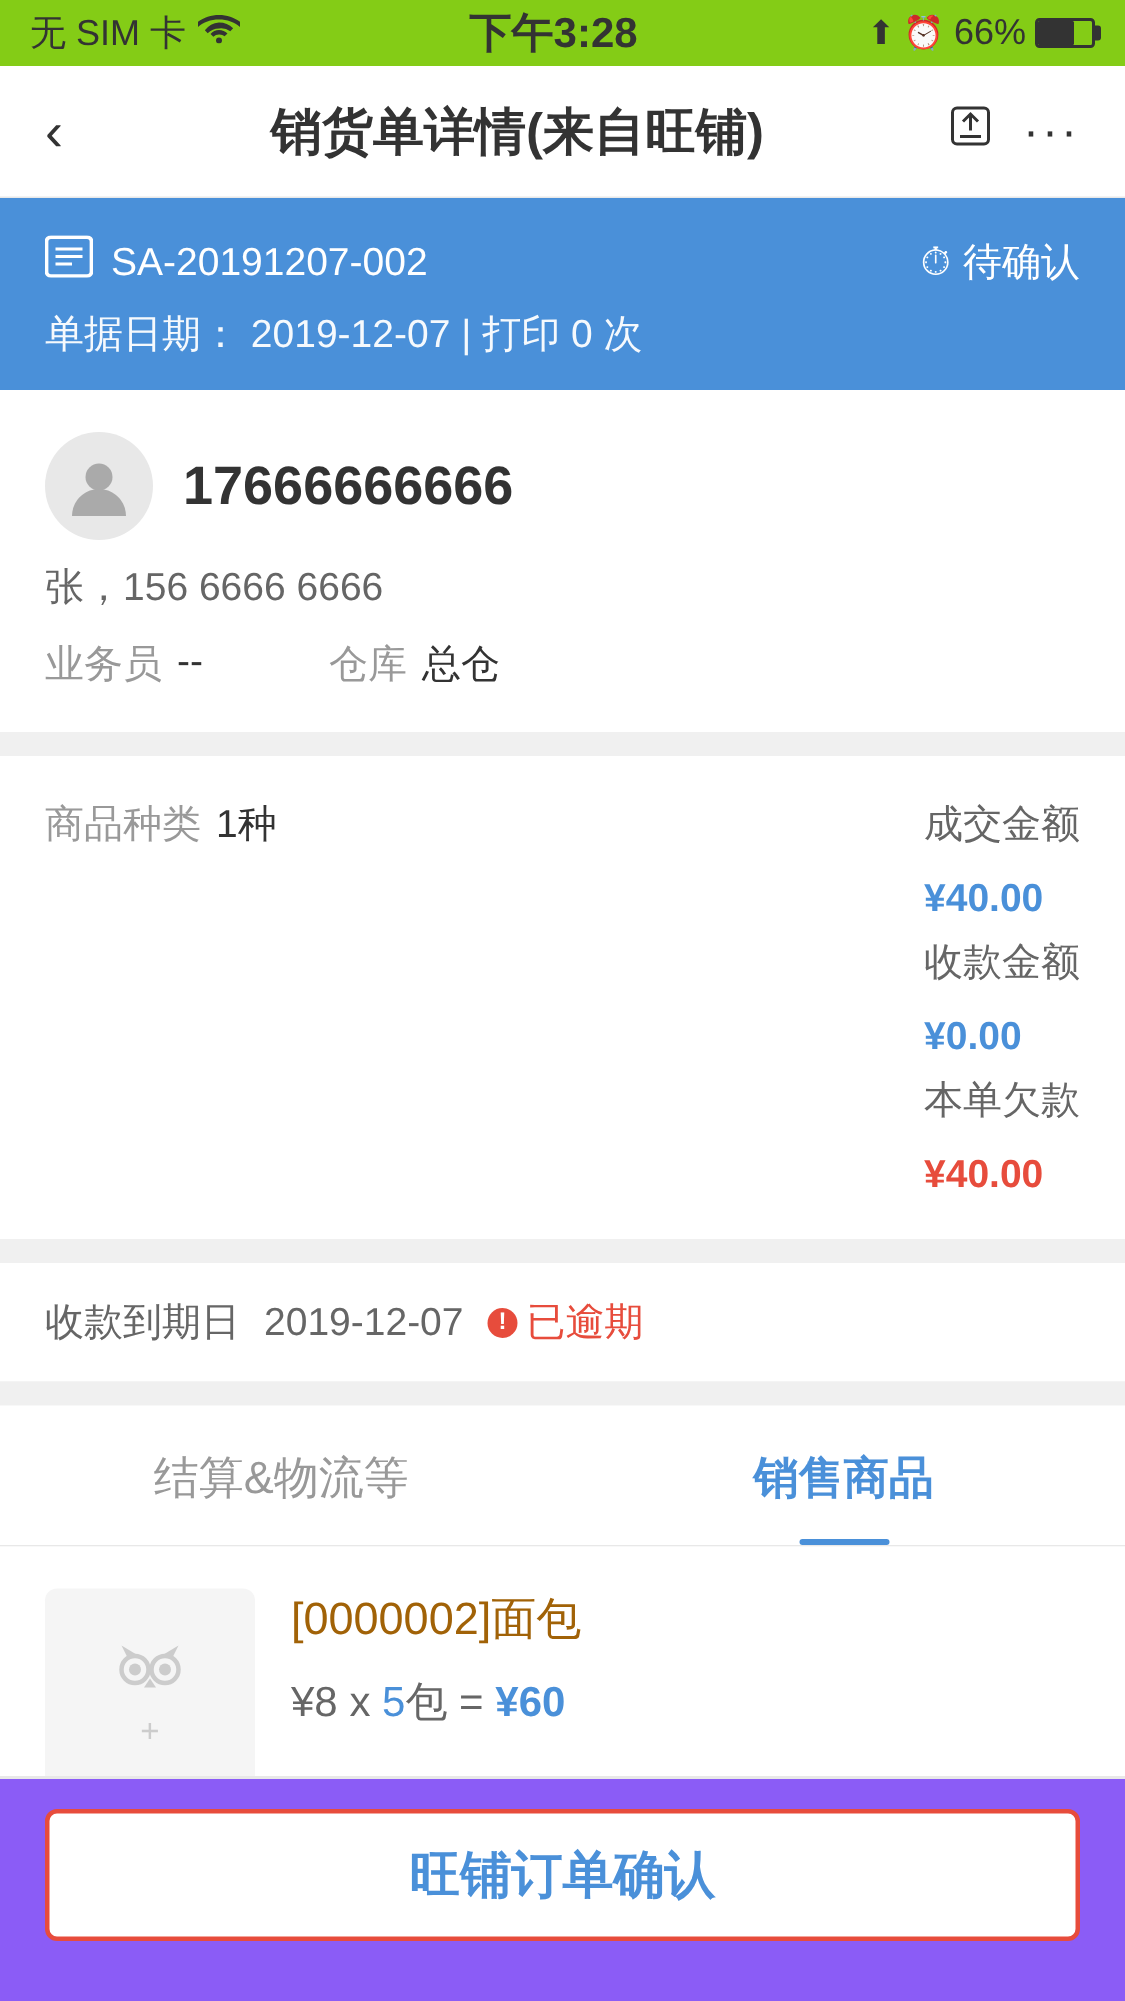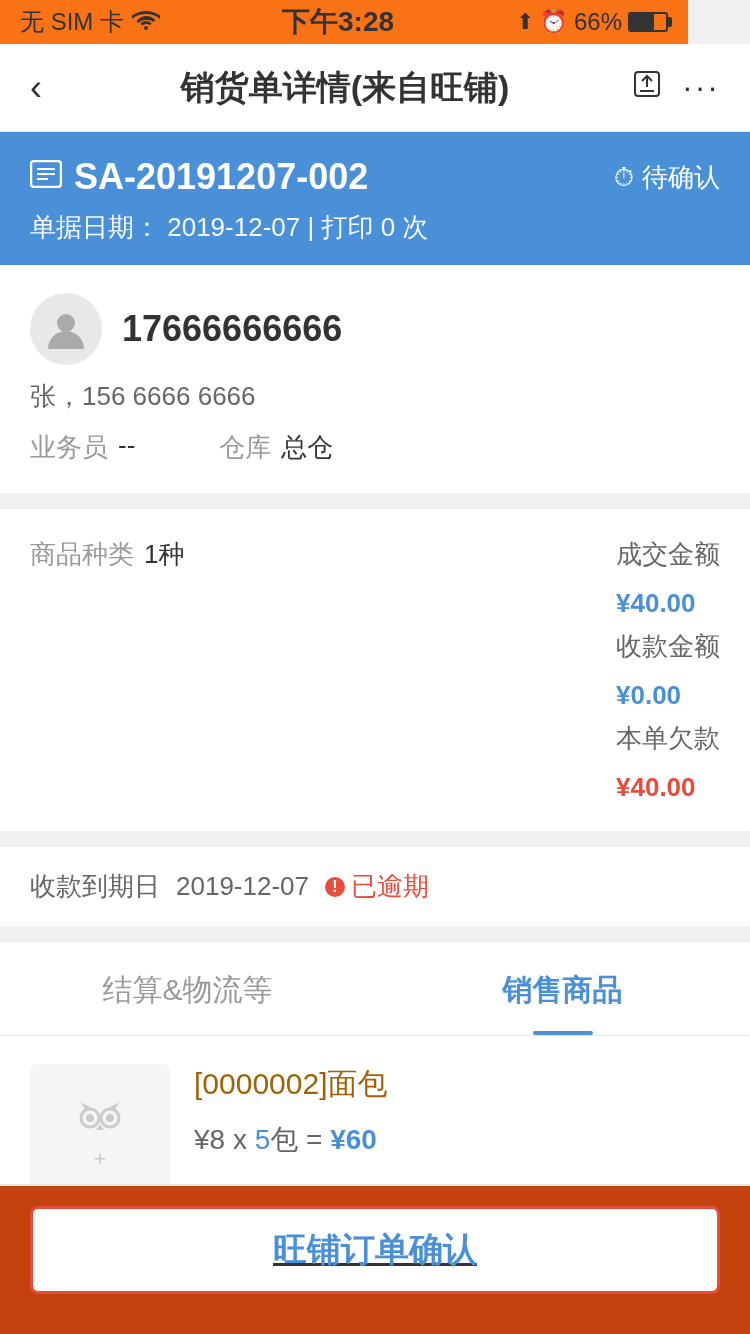--- a/index.html
+++ b/index.html
@@ -9,23 +9,23 @@
       min-height: 1334px;
       font-family: -apple-system, "PingFang SC", "Helvetica Neue", Arial, sans-serif;
       background: #f0f0f0;
       font-size: 28px;
       color: #333;
       position: relative;
     }
 
     
     .status-bar {
-      width: 688px;
+      width: 750px;
       height: 44px;
-      background: #f97316;
+      background: #84cc16;
       display: flex;
       align-items: center;
       justify-content: space-between;
       padding: 0 20px;
       font-size: 24px;
       font-weight: 500;
     }
     .status-left {
       display: flex;
       align-items: center;
@@ -119,22 +119,22 @@
     .order-id-row {
       display: flex;
       align-items: center;
       gap: 12px;
     }
     .order-id-icon {
       color: #fff;
       font-size: 32px;
     }
     .order-id {
-      font-size: 36px;
-      font-weight: 700;
+      font-size: 26px;
+      font-weight: 400;
       color: #fff;
     }
     .order-status {
       display: flex;
       align-items: center;
       gap: 8px;
       color: #fff;
       font-size: 26px;
     }
     .order-date-row {
@@ -363,24 +363,23 @@
       background: #f0f0f0;
       height: 260px;
     }
 
     
     .bottom-bar {
       position: fixed;
       bottom: 0;
       left: 0;
       width: 750px;
-      background: #c2410c;
+      background: #8b5cf6;
       padding: 20px 30px 40px;
       border-top: 2px solid #e8e8e8;
-      text-decoration: underline;
     }
     .confirm-btn {
       width: 100%;
       height: 88px;
       border: 3px solid #e74c3c;
       background: #fff;
       border-radius: 8px;
       font-size: 34px;
       color: #4A90D9;
       font-weight: 600;

